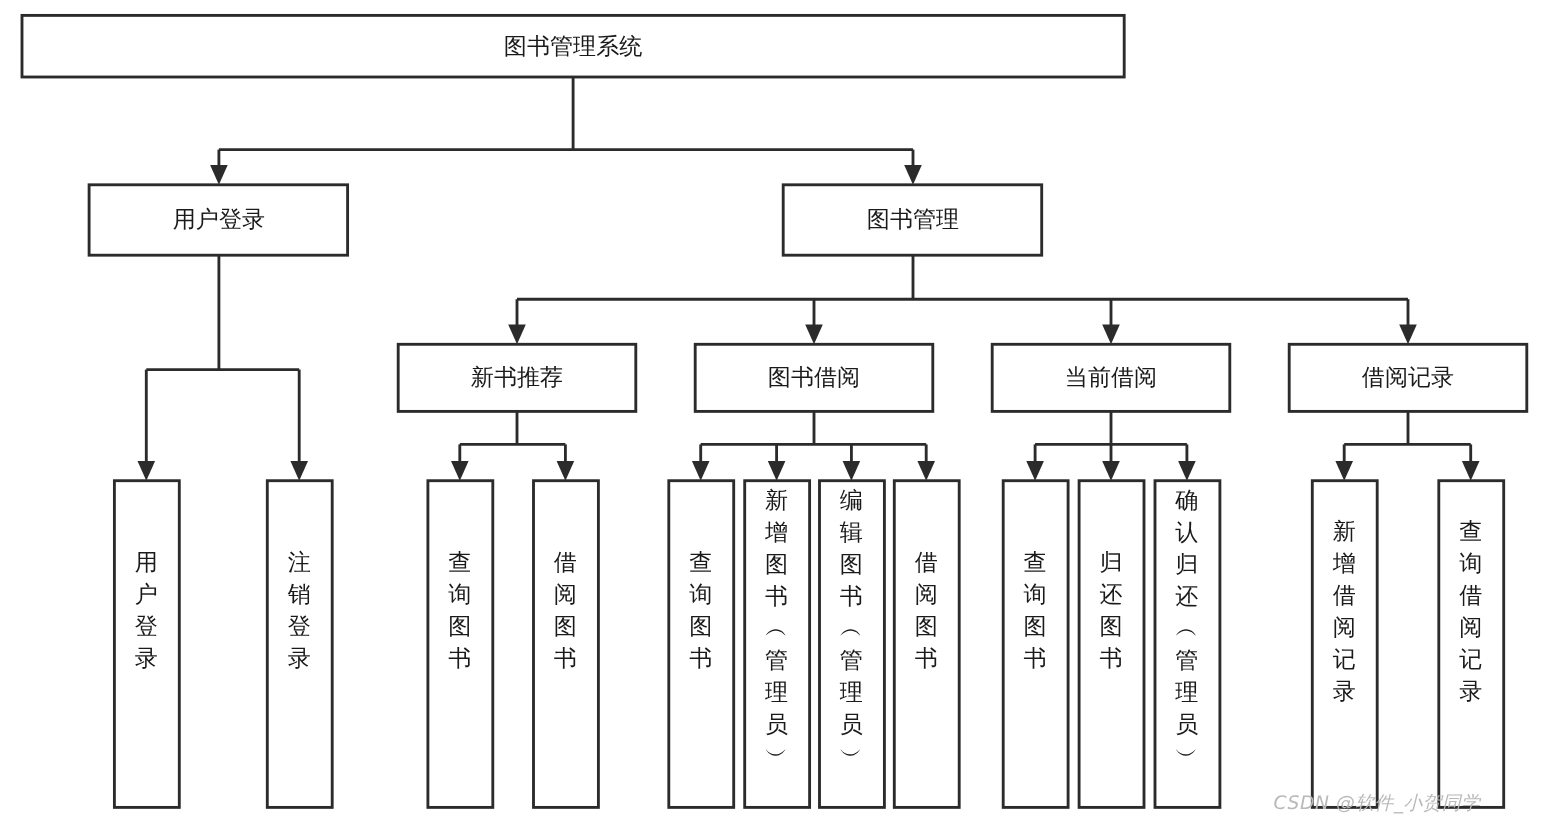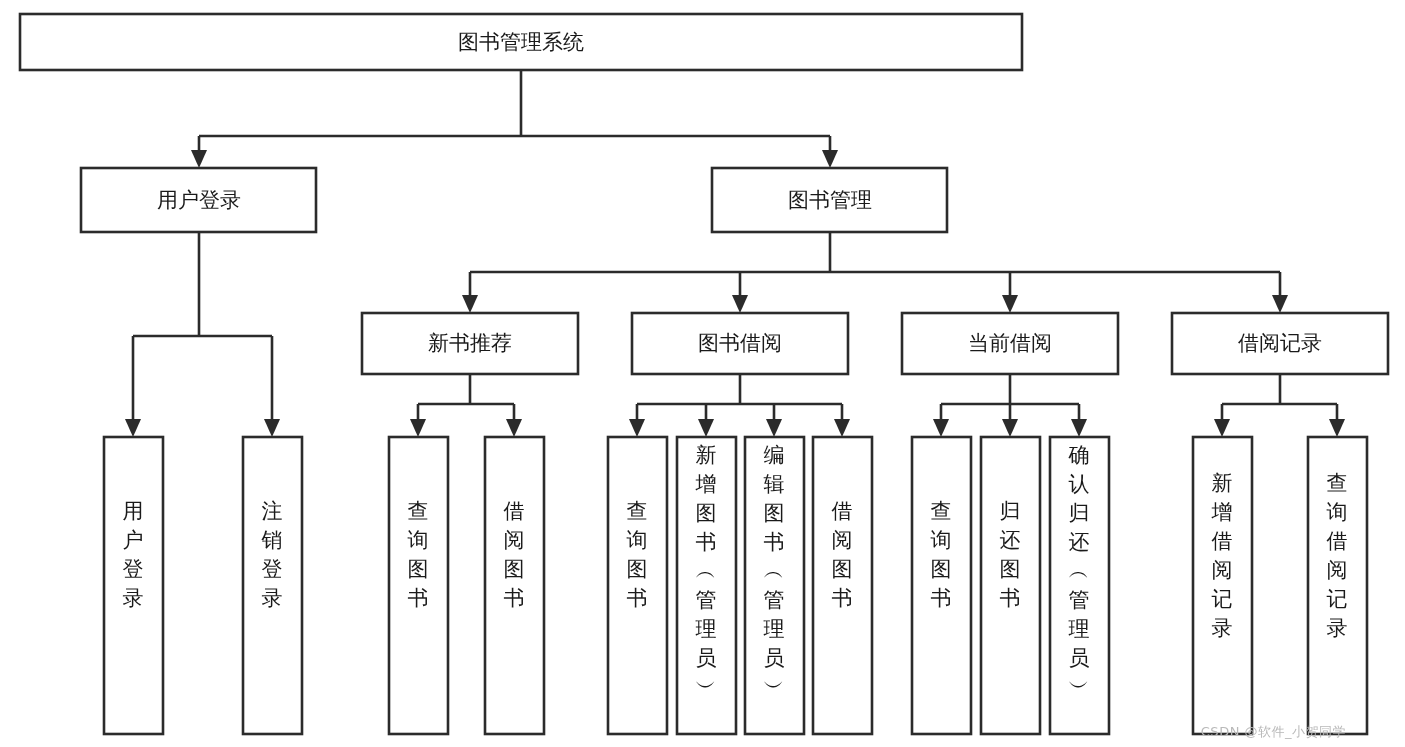--- a/index.html
+++ b/index.html
@@ -53,25 +53,26 @@
     font-family: "DejaVu Sans", "Liberation Sans", sans-serif;
     font-size: 21px;
     fill: #1a1a1a;
     text-anchor: middle;
   }
   .watermark {
     position: absolute;
     right: 10px;
     bottom: 6px;
     font-family: "DejaVu Sans", "Liberation Sans", sans-serif;
-    font-size: 13px;
+    font-size: 17px;
     color: #b9b9b9;
     letter-spacing: 0.5px;
     white-space: nowrap;
     user-select: none;
+    font-style: italic;
   }
 </style>
 </head>
 <body>
 
 <div id="diagram-root">
 
   <svg id="flowchart" viewBox="0 0 1405 747">
 
     <g>

